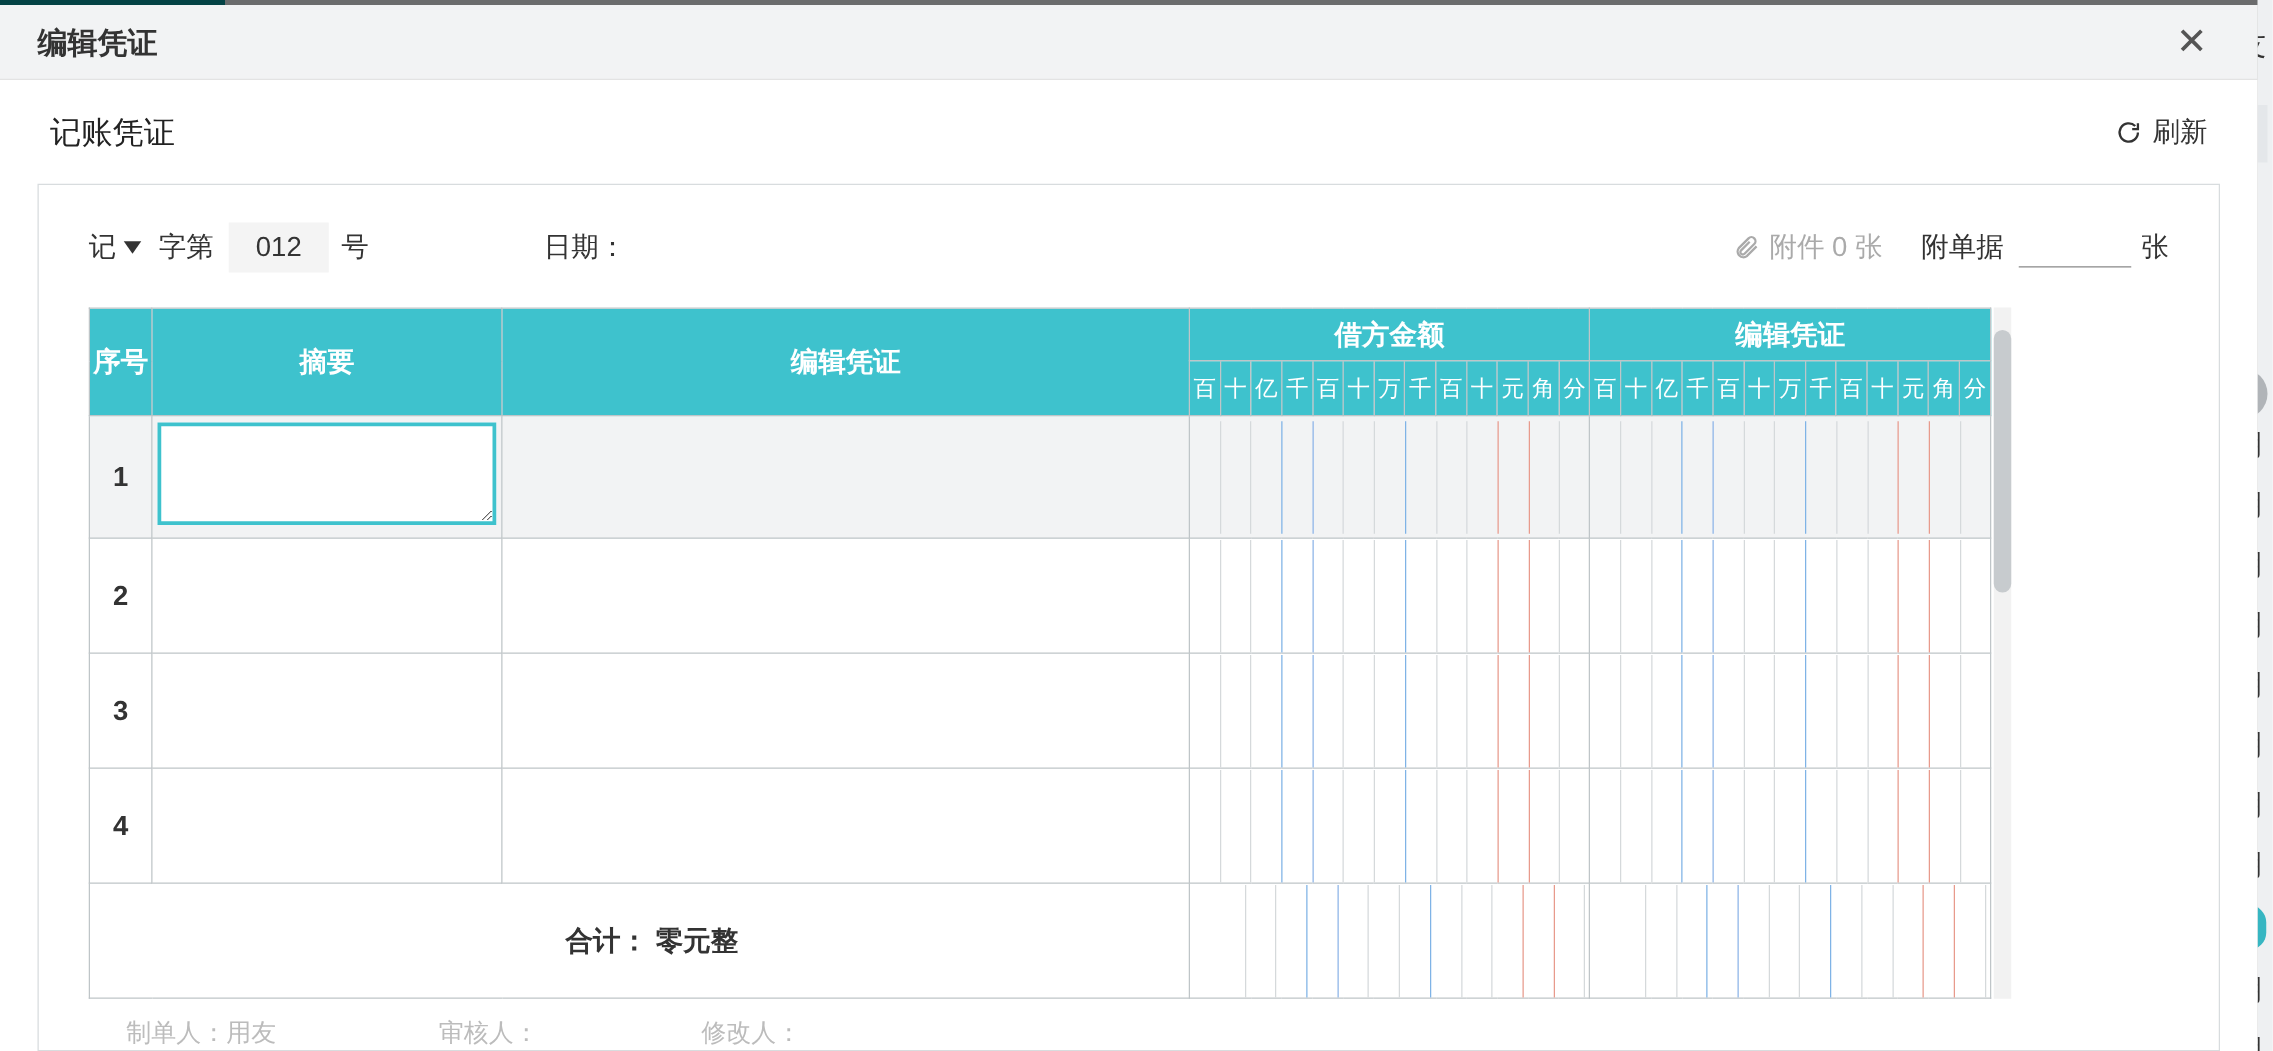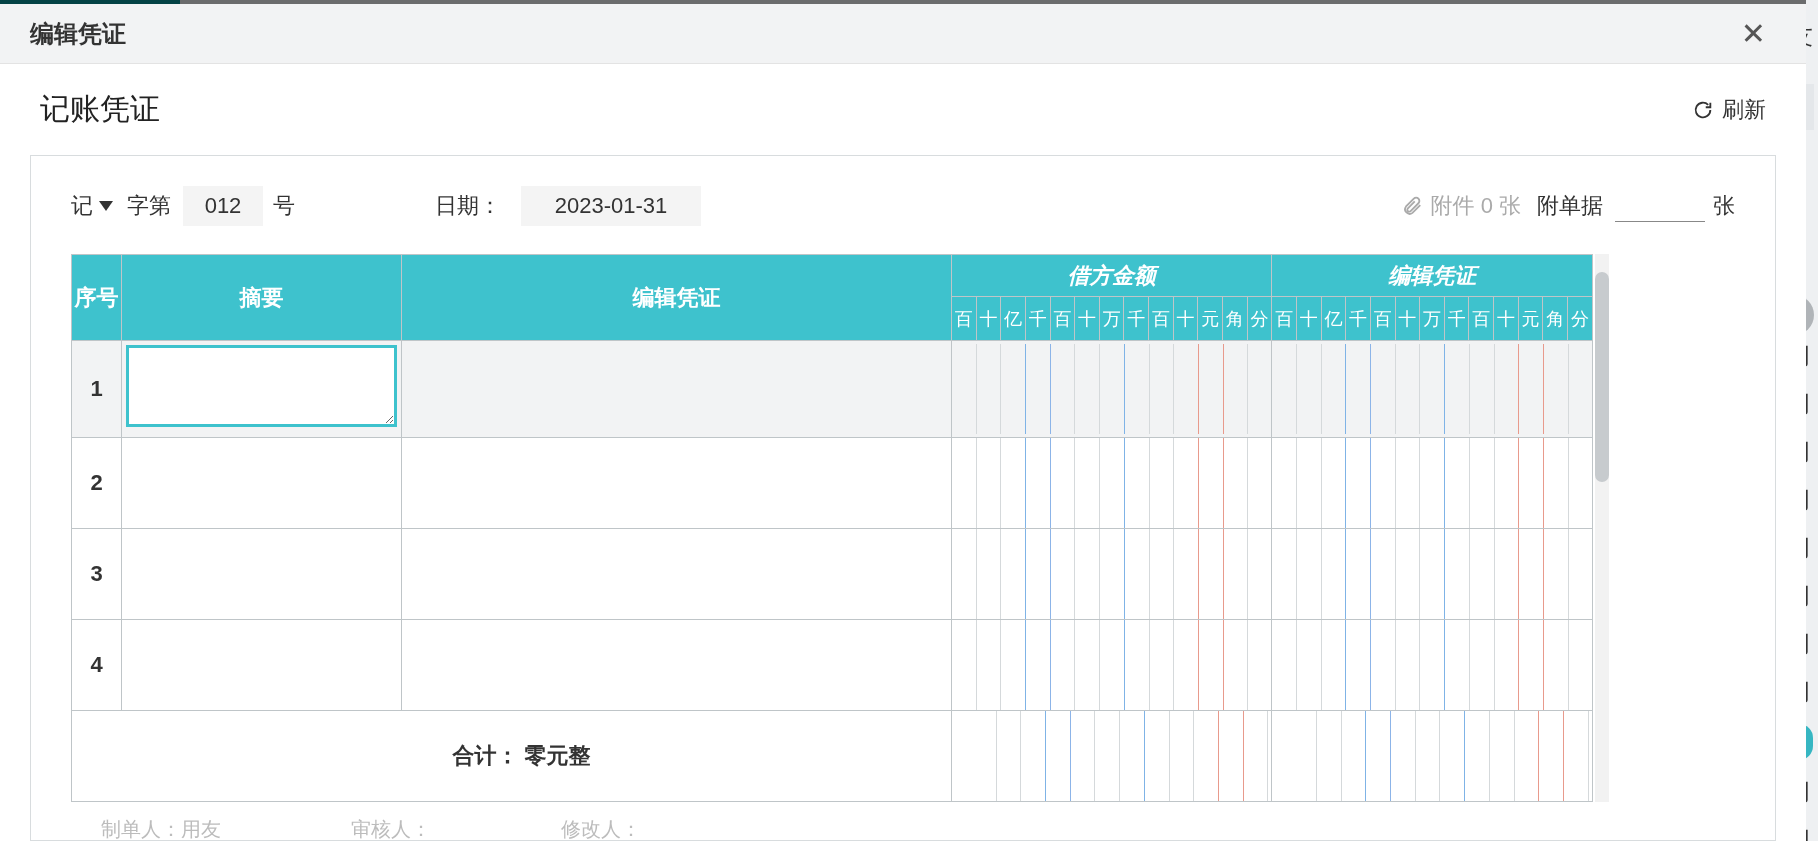--- a/index.html
+++ b/index.html
@@ -22,51 +22,51 @@
 
   
   .dialog { position: absolute; left: 0; top: 4px; width: 1806px; height: 837px; background: #fff; display: flex; flex-direction: column; }
   .dialog-header { height: 60px; background: #f2f3f4; display: flex; align-items: center; padding: 0 30px; justify-content: space-between; border-bottom: 1px solid #e3e3e3; }
   .dialog-title { font-size: 24px; font-weight: 700; color: #333; }
   .dialog-close { font-size: 30px; color: #555; cursor: pointer; padding: 4px 10px; line-height: 1; }
 
   .dialog-body { flex: 1; padding: 25px 30px 0 30px; background: #fff; display: flex; flex-direction: column; overflow: hidden; }
 
   .body-top { display: flex; justify-content: space-between; align-items: center; margin-bottom: 25px; padding: 0 10px; }
-  .page-subtitle { font-size: 30px; font-weight: 400; color: #222; }
+  .page-subtitle { font-size: 25px; font-weight: 400; color: #222; }
   .refresh-btn { display: flex; align-items: center; gap: 8px; font-size: 22px; color: #333; cursor: pointer; }
   .refresh-btn svg { width: 22px; height: 22px; }
 
   .card { flex: 1; border: 1px solid #d8dcde; background: #fff; padding: 30px 40px 0 40px; overflow: hidden; display: flex; flex-direction: column; }
 
   .meta-row { display: flex; align-items: center; font-size: 22px; color: #333; margin-bottom: 28px; }
   .meta-row .voucher-type { display: flex; align-items: center; gap: 6px; margin-right: 14px; cursor: pointer; }
   .meta-row .voucher-type .caret { width: 0; height: 0; border-left: 7px solid transparent; border-right: 7px solid transparent; border-top: 10px solid #333; }
   .meta-row .before-num { margin-right: 12px; }
   .meta-row .num-input { width: 80px; height: 40px; background: #f4f4f4; border: none; text-align: center; font-size: 22px; color: #333; margin-right: 10px; }
   .meta-row .after-num { margin-right: 140px; }
   .meta-row .date-label { margin-right: 20px; }
   .meta-row .date-input { width: 180px; height: 40px; background: #f4f4f4; border: none; text-align: center; font-size: 22px; color: #333; }
   .meta-row .spacer { flex: 1; }
-  .meta-row .attach { display: flex; align-items: center; gap: 8px; color: #aaa; margin-right: 16px; cursor: pointer; }
+  .meta-row .attach { display: flex; align-items: center; gap: 8px; color: #aaa; margin-right: 31px; cursor: pointer; }
   .meta-row .attach svg { width: 22px; height: 22px; stroke: #aaa; fill: none; }
   .meta-row .danju-label { color: #333; margin-right: 12px; }
   .meta-row .danju-input { width: 90px; border: none; border-bottom: 1px solid #888; text-align: center; font-size: 22px; padding: 2px 4px; margin-right: 8px; }
   .meta-row .zhang { color: #333; }
 
   
   .voucher-wrap { position: relative; flex: 1; display: flex; }
   .voucher-table { border: 1px solid #bfc5c8; border-collapse: collapse; table-layout: fixed; width: 1522px; }
   .voucher-table th, .voucher-table td { border: 1px solid #bfc5c8; }
   .voucher-table thead th { background: #3ec2cd; color: #fff; font-size: 22px; font-weight: 700; text-align: center; }
   .voucher-table thead .unit-row th { font-size: 18px; font-weight: 400; padding: 0; }
   .th-seq { width: 50px; height: 86px; }
   .th-summary { width: 280px; }
   .th-account { width: 550px; }
-  .th-amount-group { height: 42px; font-style: italic; }
+  .th-amount-group { height: 42px; }
   .unit-cell { width: 26.7px; height: 44px; }
 
   .voucher-table tbody td { height: 90px; font-size: 22px; text-align: center; color: #333; background: #fff; padding: 0; }
   .voucher-table tbody tr.selected td { background: #f2f3f4; }
   .voucher-table tbody tr.selected td.summary-cell { padding: 4px; }
 
   .summary-input { width: 100%; height: 82px; border: 3px solid #3ec2cd; background: #fff; outline: none; font-size: 20px; padding: 6px; }
 
   .amount-cells-td { padding: 0 !important; }
   .amount-cells { display: flex; width: 320px; height: 90px; }
@@ -137,21 +137,20 @@
       <div class="card">
         <div class="meta-row">
           <div class="voucher-type">
             <span>记</span>
             <span class="caret"></span>
           </div>
           <span class="before-num">字第</span>
           <input class="num-input" value="012" style="">
           <span class="after-num">号</span>
           <span class="date-label">日期：</span>
-          <input class="date-input" value="2023-01-31" style="">
           <div class="spacer"></div>
           <div class="attach">
             <svg viewBox="0 0 24 24">
                 <path stroke-width="2" d="M21 11l-8.5 8.5a5 5 0 0 1-7-7L14 4a3.5 3.5 0 0 1 5 5l-8.5 8.5a2 2 0 0 1-3-3L15 7"></path>
               </svg>
             <span>附件 0 张</span>
           </div>
           <span class="danju-label">附单据</span>
           <input class="danju-input" value="" style="">
           <span class="zhang">张</span>

